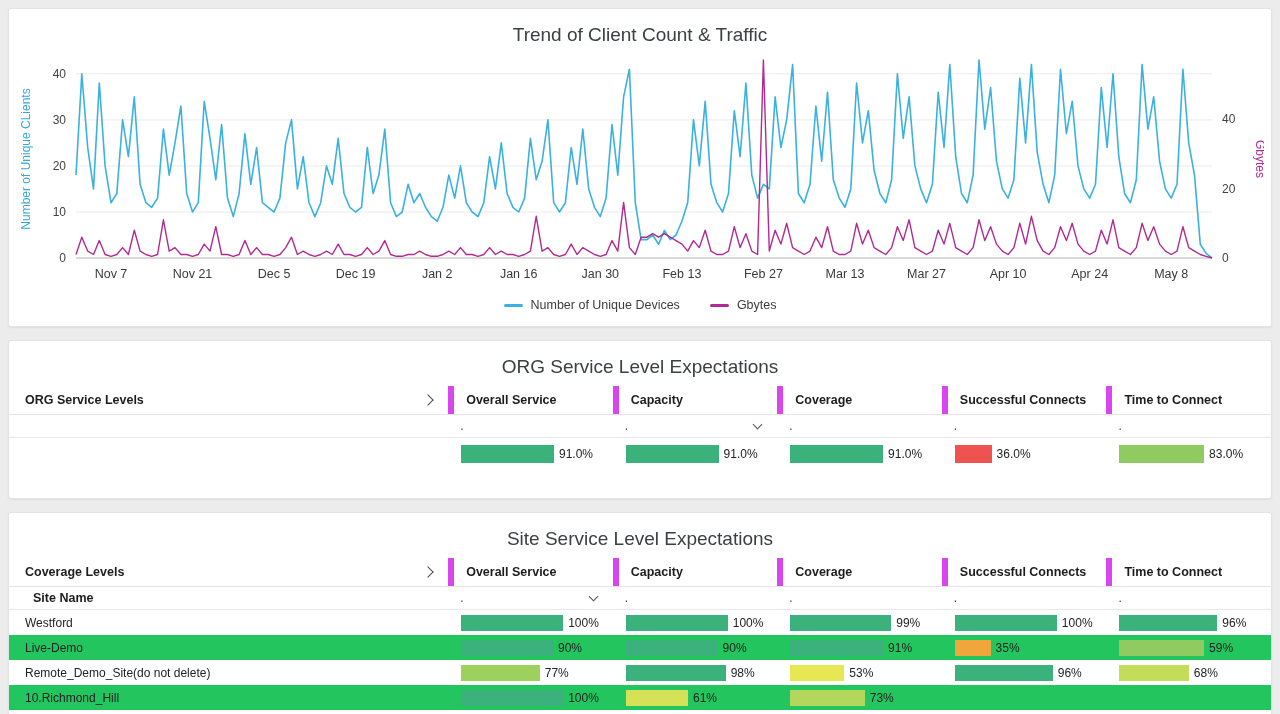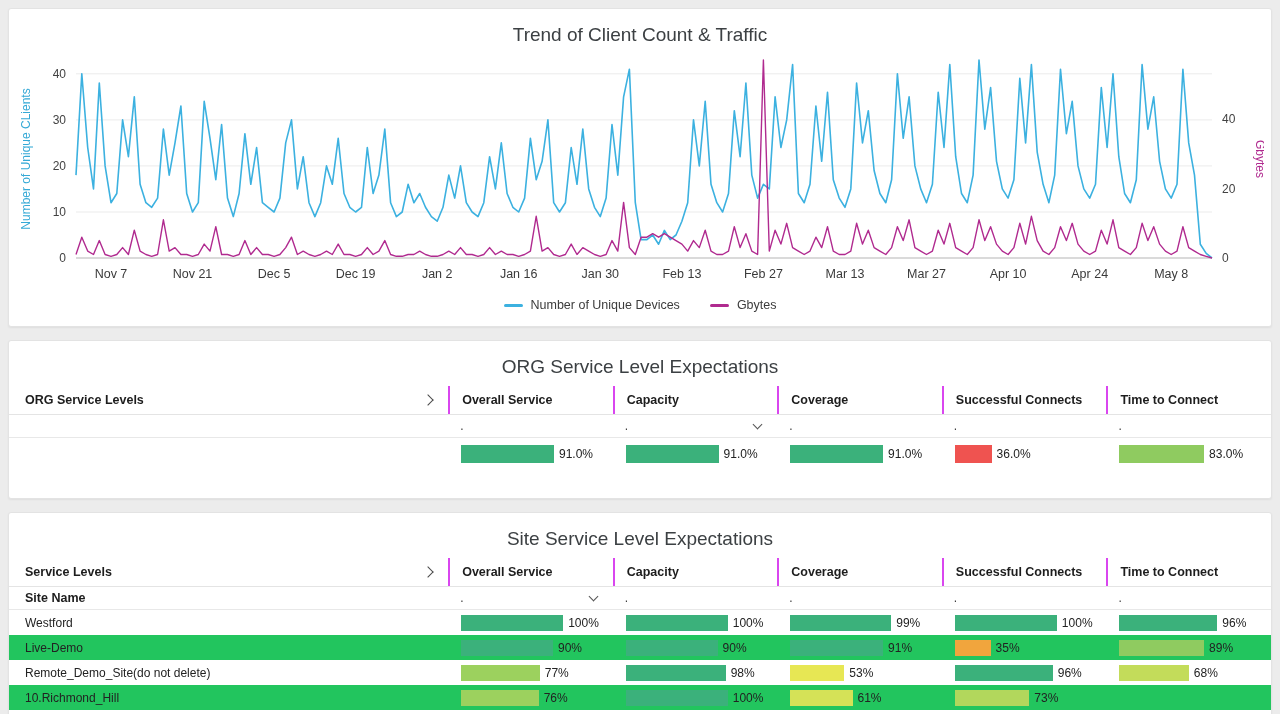--- a/index.html
+++ b/index.html
@@ -39,34 +39,34 @@
   
   .tbl { width:100%; margin-top:6px; }
   .grid-row { display:grid; grid-template-columns:34.8% repeat(5,1fr); align-items:center; }
   .tbl-head { border-bottom:1px solid #e4e4e4; }
   .name-h {
     display:flex; justify-content:space-between; align-items:center;
     padding:7px 12px 7px 16px; font-weight:bold; font-size:12.5px; color:#1d1d1d;
   }
   .metric-h {
     padding:7px 12px; font-weight:bold; font-size:12.5px; color:#1d1d1d;
-    border-left:2px solid #d946ef; align-self:stretch; display:flex; align-items:center;
+    border-left:6px solid #d946ef; align-self:stretch; display:flex; align-items:center;
   }
   .chev-r {
     width:8px; height:8px;
     border-top:1.6px solid #4a4a4a; border-right:1.6px solid #4a4a4a;
     transform:rotate(45deg); margin-right:4px; flex:0 0 auto;
   }
   .chev-d {
     width:7px; height:7px;
     border-right:1.6px solid #555; border-bottom:1.6px solid #555;
     transform:rotate(45deg); margin:0 6px 3px 0; flex:0 0 auto;
   }
   .filter-row { border-bottom:1px solid #e8e8e8; min-height:23px; }
-  .filter-name { padding:4px 12px 4px 16px; font-weight:bold; font-size:12.5px; color:#1d1d1d; }
+  .filter-name { padding:4px 12px 4px 16px; font-weight:bold; font-size:12.5px; color:#1d1d1d;margin-left:8px; }
   .filter-cell {
     display:flex; justify-content:space-between; align-items:center;
     padding:3px 10px 3px 12px; font-size:12px; color:#3a3a3a; align-self:stretch;
   }
   .data-row { min-height:25px; }
   .org-row { min-height:32px; }
   .row-name { padding:5px 12px 5px 16px; font-size:12px; color:#222; }
   .bar-cell { display:flex; align-items:center; padding:4px 12px 4px 13px; }
   .bar { height:16px; flex:0 0 auto; }
   .org-row .bar { height:18px; }
@@ -184,21 +184,21 @@
           </div>
       </div>
     </div>
   </section>
 
   <section class="card" style="padding-bottom:20px;">
     <h2>Site Service Level Expectations</h2>
     <div class="tbl">
       <div class="grid-row tbl-head">
         <div class="name-h">
-          <span>Service Levels</span>
+          <span>Coverage Levels</span>
           <span class="chev-r"></span>
         </div>
         <div class="metric-h">Overall Service</div>
         <div class="metric-h">Capacity</div>
         <div class="metric-h">Coverage</div>
         <div class="metric-h">Successful Connects</div>
         <div class="metric-h">Time to Connect</div>
       </div>
       <div class="grid-row filter-row">
         <div class="filter-name">Site Name</div>
@@ -257,21 +257,21 @@
         <div class="bar-cell">
             <div class="bar" style="width: 92.82px; background: rgb(59, 177, 123);"></div>
             <span class="bar-label">91%</span>
           </div>
         <div class="bar-cell">
             <div class="bar" style="width: 35.7px; background: rgb(241, 165, 61);"></div>
             <span class="bar-label">35%</span>
           </div>
         <div class="bar-cell">
             <div class="bar" style="width: 84.66px; background: rgb(143, 203, 96);"></div>
-            <span class="bar-label">89%</span>
+            <span class="bar-label">59%</span>
           </div>
       </div>
 
       <div class="grid-row data-row">
         <div class="row-name">Remote_Demo_Site(do not delete)</div>
         <div class="bar-cell">
             <div class="bar" style="width: 78.54px; background: rgb(156, 209, 94);"></div>
             <span class="bar-label">77%</span>
           </div>
         <div class="bar-cell">
@@ -288,24 +288,20 @@
           </div>
         <div class="bar-cell">
             <div class="bar" style="width: 69.36px; background: rgb(195, 220, 90);"></div>
             <span class="bar-label">68%</span>
           </div>
       </div>
 
       <div class="grid-row data-row alt">
         <div class="row-name">10.Richmond_Hill</div>
         <div class="bar-cell">
-            <div class="bar" style="width: 77.52px; background: rgb(156, 209, 94);"></div>
-            <span class="bar-label">76%</span>
-          </div>
-        <div class="bar-cell">
             <div class="bar" style="width: 102px; background: rgb(59, 177, 123);"></div>
             <span class="bar-label">100%</span>
           </div>
         <div class="bar-cell">
             <div class="bar" style="width: 62.22px; background: rgb(213, 226, 87);"></div>
             <span class="bar-label">61%</span>
           </div>
         <div class="bar-cell">
             <div class="bar" style="width: 74.46px; background: rgb(178, 215, 92);"></div>
             <span class="bar-label">73%</span>

